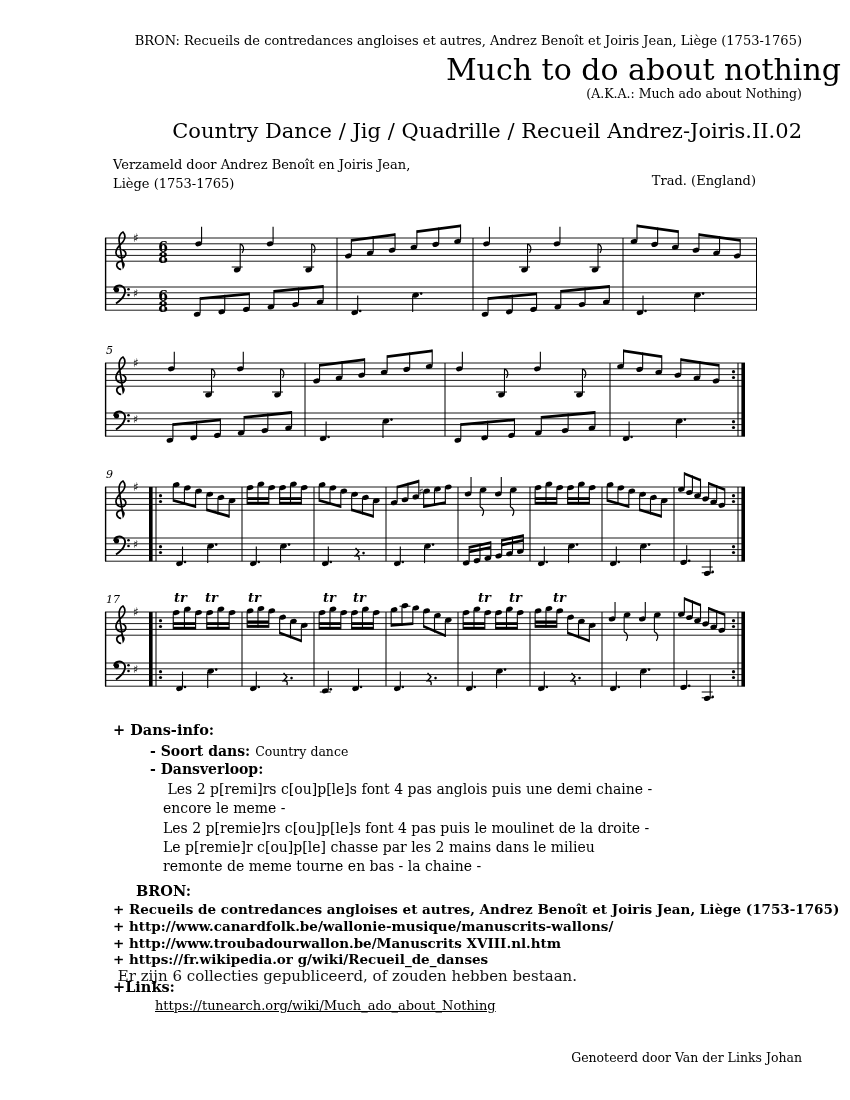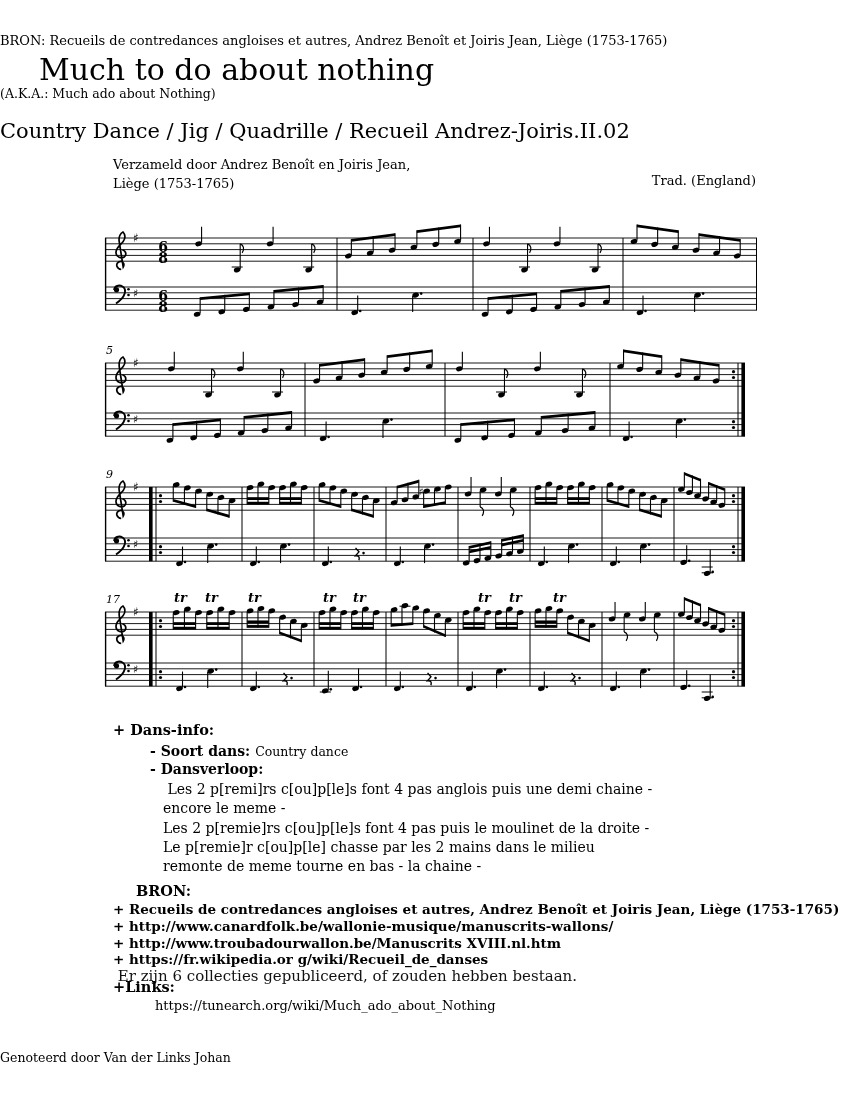--- a/index.html
+++ b/index.html
@@ -1,40 +1,40 @@
 <!DOCTYPE html>
 <html><head>
 <meta charset="utf-8">
 <style>
   html,body{margin:0;padding:0;background:#fff;}
   body{width:850px;height:1100px;position:relative;color:#000;
        font-family:"DejaVu Serif","Liberation Serif",serif;}
   .abs{position:absolute;}
-  .ctr{left:0;width:802px;text-align:left;}
+  .ctr{left:0;width:802px;text-align:right;}
   .src{top:33px;font-size:13px;}
   .title{top:52px;font-size:30px;padding-left:39px;}
   .aka{top:86px;font-size:12.5px;}
   .subtitle{top:119px;font-size:21px;}
   .collected{left:113px;top:155px;font-size:13px;line-height:19px;}
   .composer{top:173px;right:94px;font-size:13px;}
   #score{position:absolute;left:0;top:200px;}
   svg text{font-family:"DejaVu Serif","Liberation Serif",serif;fill:#000;}
   .di-head{left:113px;top:721px;font-size:14.5px;font-weight:bold;}
   .di-sub1{left:150px;top:743px;font-size:14px;font-weight:bold;}
   .di-sub1 .val{font-weight:normal;font-size:12.5px;}
   .di-sub2{left:150px;top:761px;font-size:14px;font-weight:bold;}
   .di-lines{left:163px;top:780px;font-size:14px;line-height:19.3px;}
   .di-lines span{display:block;white-space:pre;}
   .bron-head{left:113px;top:882px;font-size:14.5px;font-weight:bold;margin-left:23px;}
   .bron-lines{left:113px;top:901px;font-size:13.5px;font-weight:bold;line-height:16.8px;}
   .bron-lines span{display:block;white-space:pre;}
   .bron-lines .wline{display:block;}
   .note{font-weight:normal;font-size:15px;color:#111;}
   .links-head{left:113px;top:978px;font-size:14.5px;font-weight:bold;}
-  .link-url{left:155px;top:998px;font-size:13px;}
+  .link-url{left:155px;top:998px;font-size:13px;text-decoration:underline;}
   .footer{top:1050px;font-size:12.5px;}
 </style>
 </head>
 <body>
 
 <div class="abs ctr src">BRON: Recueils de contredances angloises et autres, Andrez Benoît et Joiris Jean, Liège (1753-1765)</div>
 <div class="abs ctr title">Much to do about nothing</div>
 <div class="abs ctr aka">(A.K.A.: Much ado about Nothing)</div>
 <div class="abs ctr subtitle">Country Dance / Jig / Quadrille / Recueil Andrez-Joiris.II.02</div>
 <div class="abs collected">

